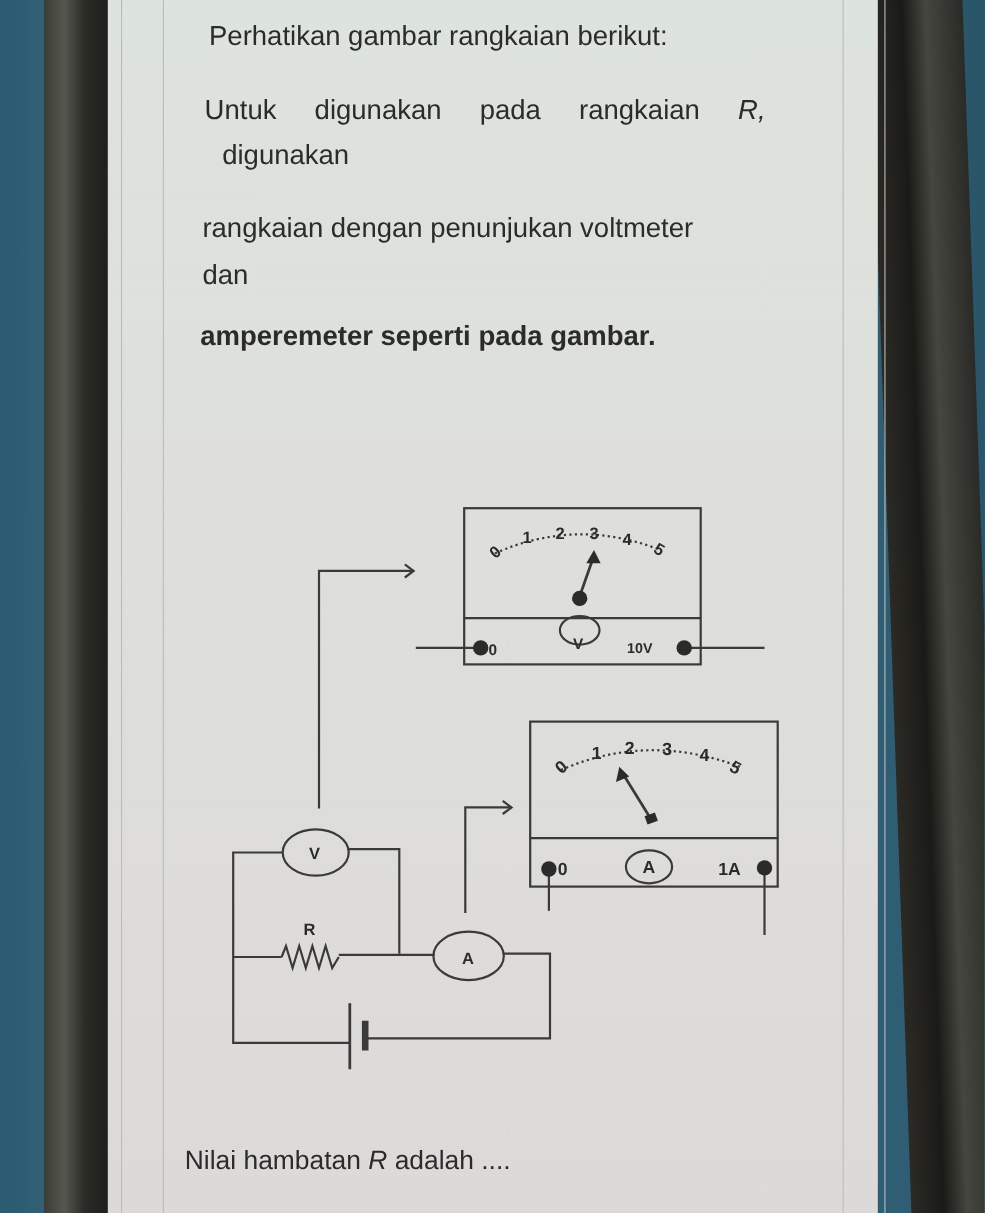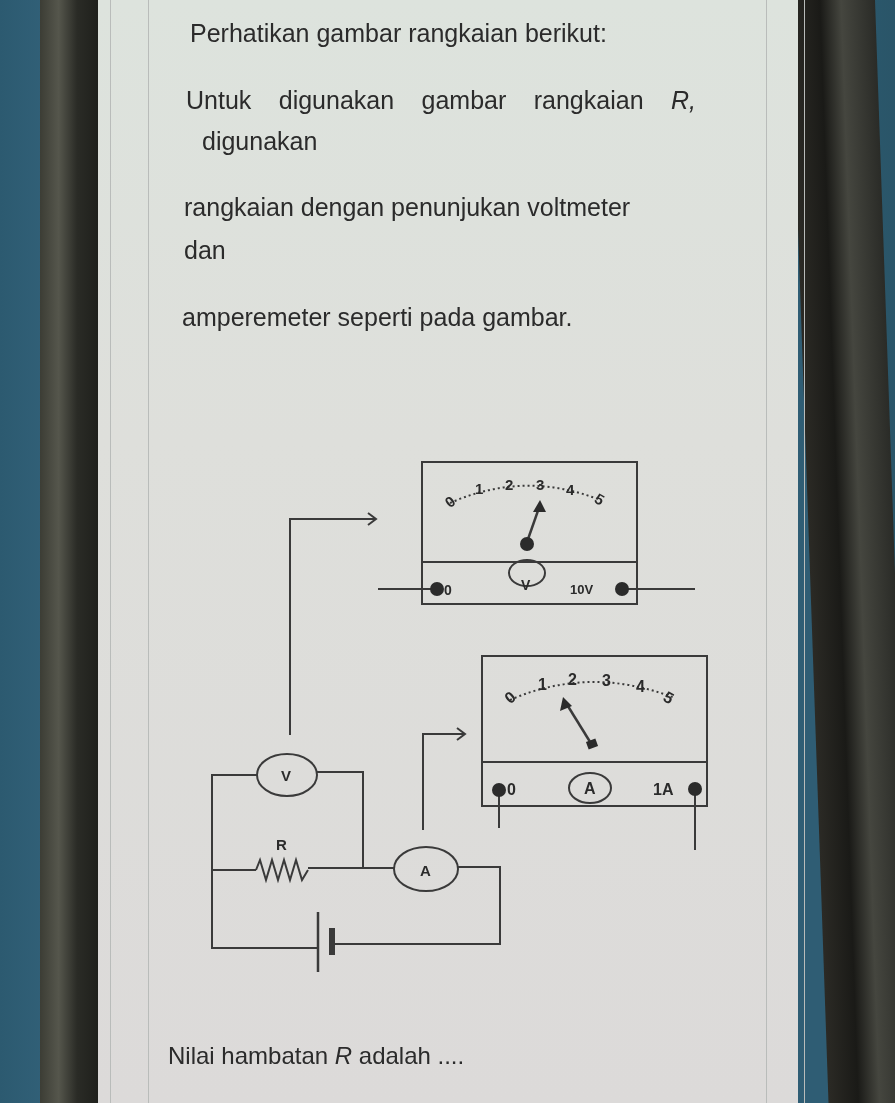--- a/index.html
+++ b/index.html
@@ -29,28 +29,28 @@
   <div class="guide" style="left:50px"></div>
   <div class="guide" style="left:668px"></div>
   <div class="guide" style="left:706px"></div>
 </div>
 
 <div class="text" style="left:190px;top:21px;">Perhatikan gambar rangkaian berikut:</div>
 
 <div class="text just" style="left:186px;top:88px;">
   <span>Untuk</span>
   <span>digunakan</span>
-  <span>gambar</span>
+  <span>pada</span>
   <span>rangkaian</span>
   <span style="font-style:italic">R,</span>
 </div>
 <div class="text" style="left:202px;top:129px;">digunakan</div>
 <div class="text" style="left:184px;top:195px;text-align:center;">rangkaian dengan penunjukan voltmeter</div>
 <div class="text" style="left:184px;top:238px;text-align:center;">dan</div>
-<div class="text" style="left:182px;top:305px;">amperemeter seperti pada gambar.</div>
+<div class="text" style="left:182px;top:294px;font-weight:bold;">amperemeter seperti pada gambar.</div>
 
 <svg class="diagram" viewBox="0 0 895 1103" font-family="Liberation Sans, sans-serif">
   <g stroke="#3a3a3a" stroke-width="2" fill="none">
 
     <rect x="422" y="462" width="215" height="142"></rect>
     <line x1="422" y1="562" x2="637" y2="562"></line>
 
     <path d="M450 503 Q525 470 600 500" stroke-dasharray="2 3"></path>
 
     <line x1="527" y1="542" x2="540" y2="505" stroke-width="2.5"></line>

